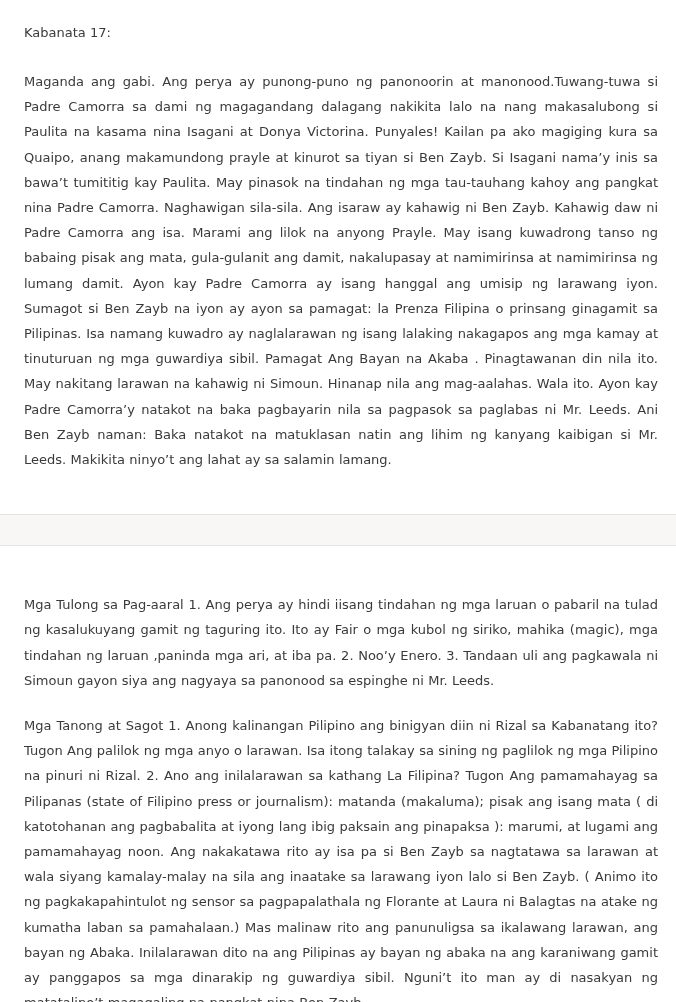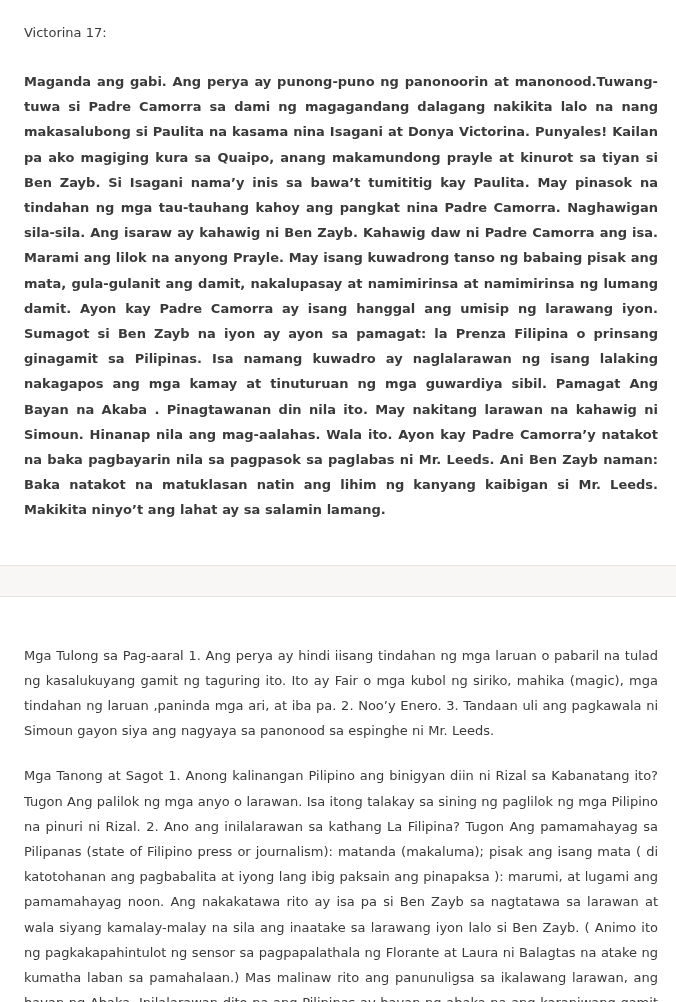--- a/index.html
+++ b/index.html
@@ -43,21 +43,20 @@
     line-height: 25.2px;
     color: #3a3a3a;
     text-align: justify;
     text-justify: inter-word;
     margin: 0;
     word-spacing: 0.2px;
   }
 
   .section-top .body-text {
     padding-top: 24px;
-    font-weight: bold;
   }
 
   .section-top {
     padding-bottom: 42px;
   }
 
   
   .separator-band {
     width: 100%;
     height: 32px;
@@ -77,21 +76,21 @@
     margin-top: 20px;
   }
 </style>
 </head>
 <body>
 
 <div class="page">
 
   <section class="section-top">
     <div class="content">
-      <h1 class="chapter-heading">Victorina 17:</h1>
+      <h1 class="chapter-heading">Kabanata 17:</h1>
       <p class="body-text">Maganda ang gabi. Ang perya ay punong-puno ng panonoorin at manonood.Tuwang-tuwa si Padre Camorra sa dami ng magagandang dalagang nakikita lalo na nang makasalubong si Paulita na kasama nina Isagani at Donya Victorina. Punyales! Kailan pa ako magiging kura sa Quaipo, anang makamundong prayle at kinurot sa tiyan si Ben Zayb. Si Isagani nama’y inis sa bawa’t tumititig kay Paulita. May pinasok na tindahan ng mga tau-tauhang kahoy ang pangkat nina Padre Camorra. Naghawigan sila-sila. Ang isaraw ay kahawig ni Ben Zayb. Kahawig daw ni Padre Camorra ang isa. Marami ang lilok na anyong Prayle. May isang kuwadrong tanso ng babaing pisak ang mata, gula-gulanit ang damit, nakalupasay at namimirinsa at namimirinsa ng lumang damit. Ayon kay Padre Camorra ay isang hanggal ang umisip ng larawang iyon. Sumagot si Ben Zayb na iyon ay ayon sa pamagat: la Prenza Filipina o prinsang ginagamit sa Pilipinas. Isa namang kuwadro ay naglalarawan ng isang lalaking nakagapos ang mga kamay at tinuturuan ng mga guwardiya sibil. Pamagat Ang Bayan na Akaba . Pinagtawanan din nila ito. May nakitang larawan na kahawig ni Simoun. Hinanap nila ang mag-aalahas. Wala ito. Ayon kay Padre Camorra’y natakot na baka pagbayarin nila sa pagpasok sa paglabas ni Mr. Leeds. Ani Ben Zayb naman: Baka natakot na matuklasan natin ang lihim ng kanyang kaibigan si Mr. Leeds. Makikita ninyo’t ang lahat ay sa salamin lamang.</p>
     </div>
   </section>
 
   <div class="separator-band"></div>
 
   <section class="section-bottom">
     <div class="content">
       <p class="body-text">Mga Tulong sa Pag-aaral 1. Ang perya ay hindi iisang tindahan ng mga laruan o pabaril na tulad ng kasalukuyang gamit ng taguring ito. Ito ay Fair o mga kubol ng siriko, mahika (magic), mga tindahan ng laruan ,paninda mga ari, at iba pa. 2. Noo’y Enero. 3. Tandaan uli ang pagkawala ni Simoun gayon siya ang nagyaya sa panonood sa espinghe ni Mr. Leeds.</p>
       <p class="body-text">Mga Tanong at Sagot 1. Anong kalinangan Pilipino ang binigyan diin ni Rizal sa Kabanatang ito? Tugon Ang palilok ng mga anyo o larawan. Isa itong talakay sa sining ng paglilok ng mga Pilipino na pinuri ni Rizal. 2. Ano ang inilalarawan sa kathang La Filipina? Tugon Ang pamamahayag sa Pilipanas (state of Filipino press or journalism): matanda (makaluma); pisak ang isang mata ( di katotohanan ang pagbabalita at iyong lang ibig paksain ang pinapaksa ): marumi, at lugami ang pamamahayag noon. Ang nakakatawa rito ay isa pa si Ben Zayb sa nagtatawa sa larawan at wala siyang kamalay-malay na sila ang inaatake sa larawang iyon lalo si Ben Zayb. ( Animo ito ng pagkakapahintulot ng sensor sa pagpapalathala ng Florante at Laura ni Balagtas na atake ng kumatha laban sa pamahalaan.) Mas malinaw rito ang panunuligsa sa ikalawang larawan, ang bayan ng Abaka. Inilalarawan dito na ang Pilipinas ay bayan ng abaka na ang karaniwang gamit ay panggapos sa mga dinarakip ng guwardiya sibil. Nguni’t ito man ay di nasakyan ng matatalino’t magagaling na pangkat nina Ben Zayb.</p>

